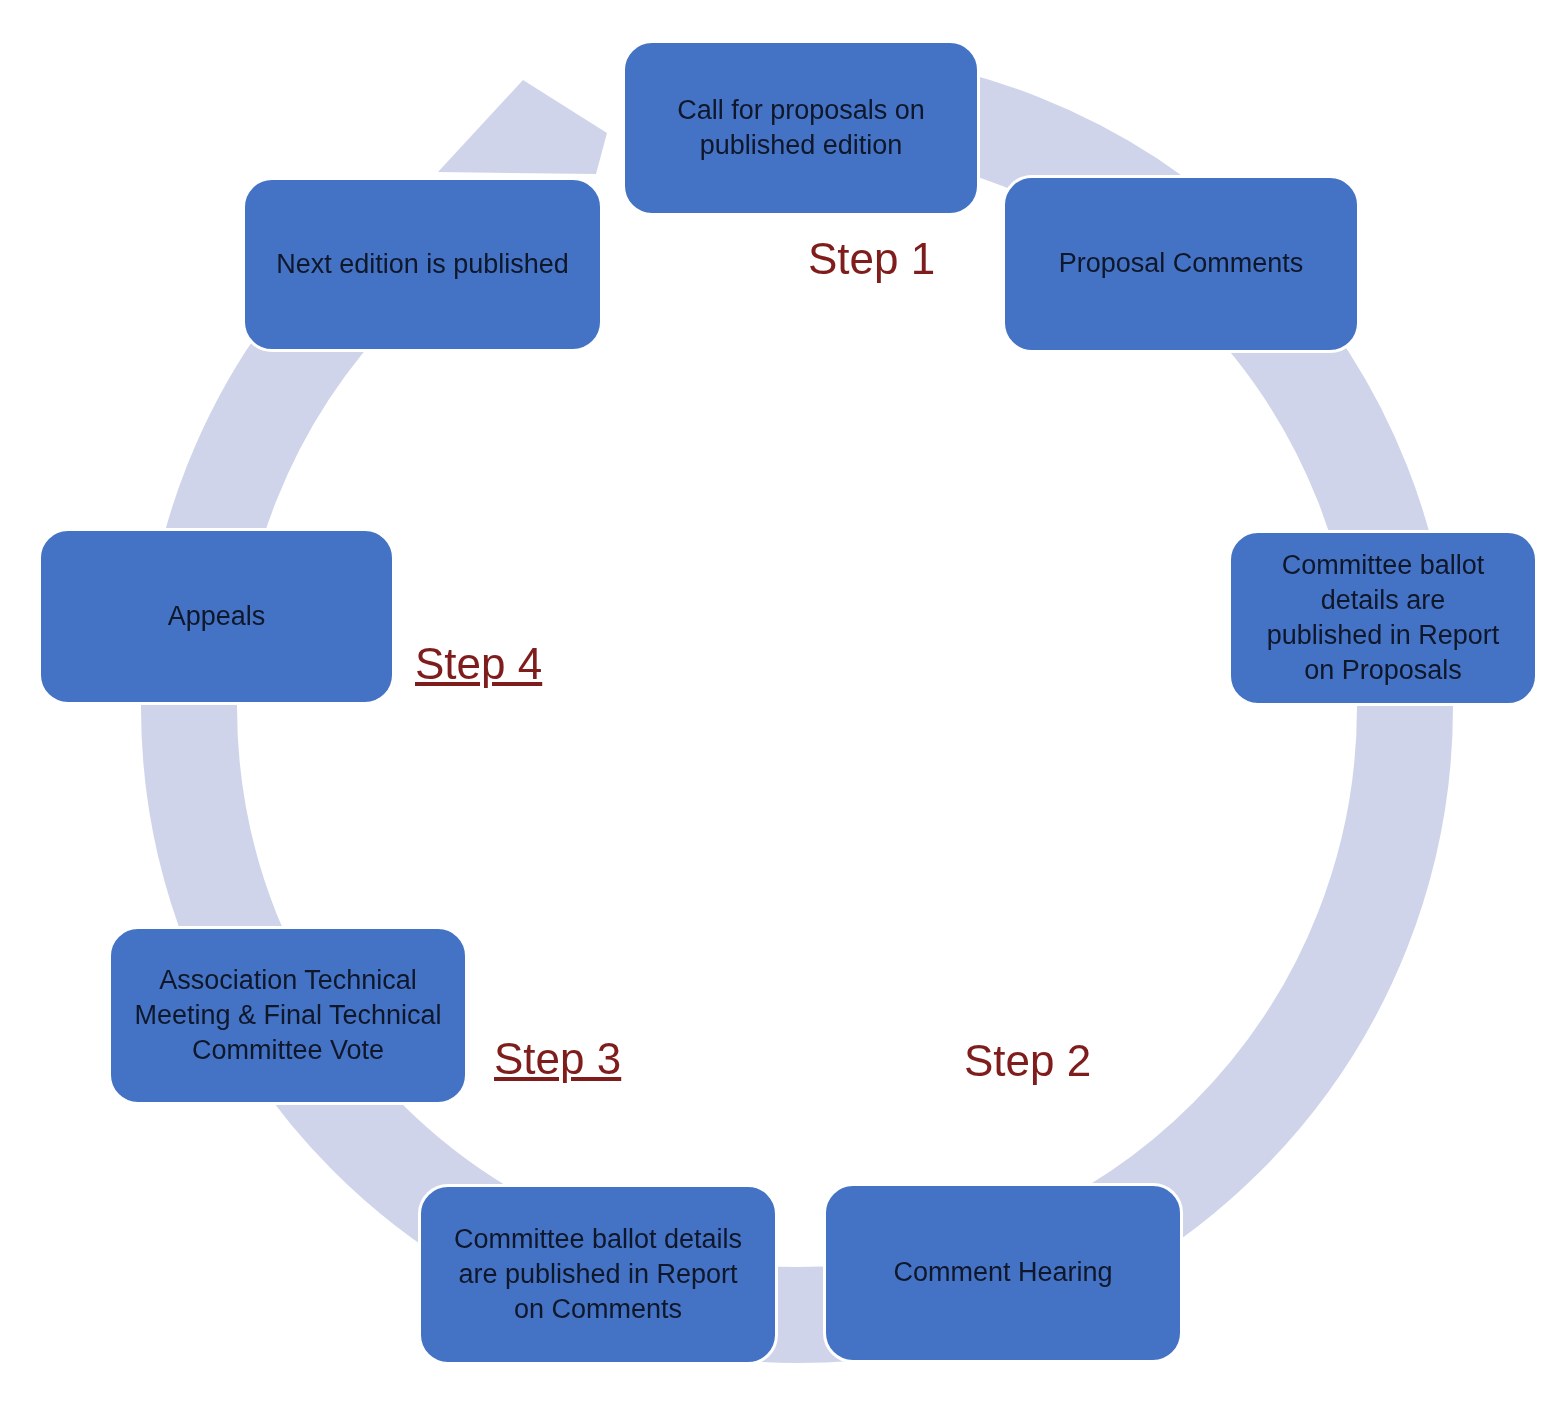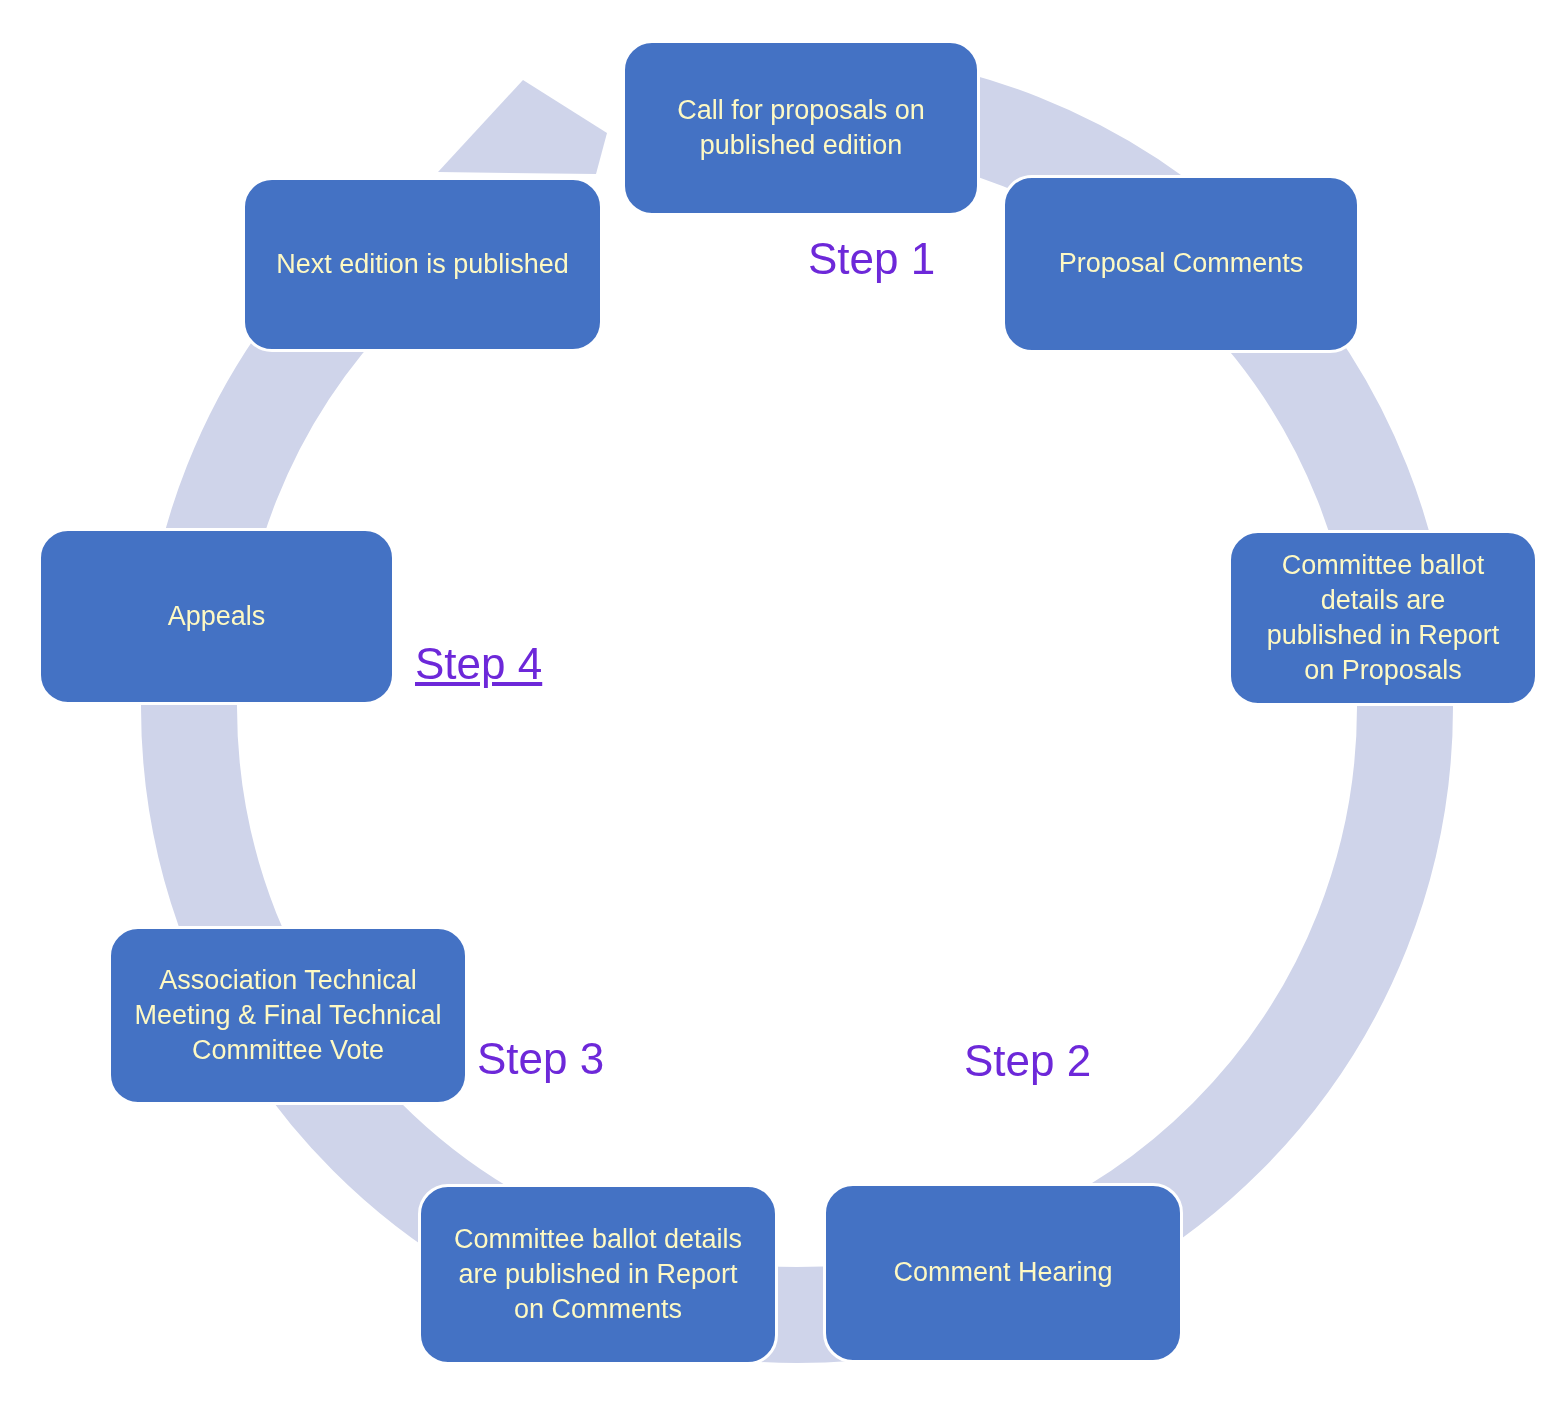--- a/index.html
+++ b/index.html
@@ -23,49 +23,49 @@
   .node {
     position: absolute;
     background: #4472C4;
     border: 3px solid #ffffff;
     border-radius: 30px;
     box-sizing: border-box;
     display: flex;
     align-items: center;
     justify-content: center;
     text-align: center;
-    color: #fef9c3;
+    color: #0f172a;
     font-size: 27px;
     line-height: 1.3;
     padding: 6px 14px;
   }
   .node-label {
     white-space: pre-line;
   }
   .step-label {
     position: absolute;
-    color: #6d28d9;
+    color: #7f1d1d;
     font-size: 44px;
     line-height: 1.05;
     white-space: nowrap;
   }
   
   .n-call-proposals   { left: 622px;  top: 40px;   width: 358px; height: 176px; }
   .n-proposal-hearing { left: 1002px; top: 175px;  width: 358px; height: 178px; }
   .n-ballot-proposals { left: 1228px; top: 530px;  width: 310px; height: 176px; justify-content: center; }
   .n-public-comments  { left: 1135px; top: 927px;  width: 360px; height: 177px; }
   .n-comment-hearing  { left: 823px;  top: 1183px; width: 360px; height: 180px; }
   .n-ballot-comments  { left: 418px;  top: 1184px; width: 360px; height: 181px; }
   .n-association      { left: 108px;  top: 926px;  width: 360px; height: 179px; }
   .n-appeals          { left: 38px;   top: 528px;  width: 357px; height: 177px; }
   .n-next-edition     { left: 242px;  top: 177px;  width: 361px; height: 175px; }
   
   .s1 { left: 808px; top: 236px;  }
   .s2 { left: 964px; top: 1038px; }
-  .s3 { left: 477px; top: 1036px; }
+  .s3 { left: 494px; top: 1036px; text-decoration: underline; }
   .s4 { left: 415px; top: 641px; text-decoration: underline;  }
 </style>
 </head>
 <body>
 
 <div class="canvas">
 
   <svg class="ring-svg" width="1544" height="1403" viewBox="0 0 1544 1403" aria-hidden="true">
 
     <circle cx="797" cy="707" r="608" fill="none" stroke="#CFD4EA" stroke-width="96"></circle>

